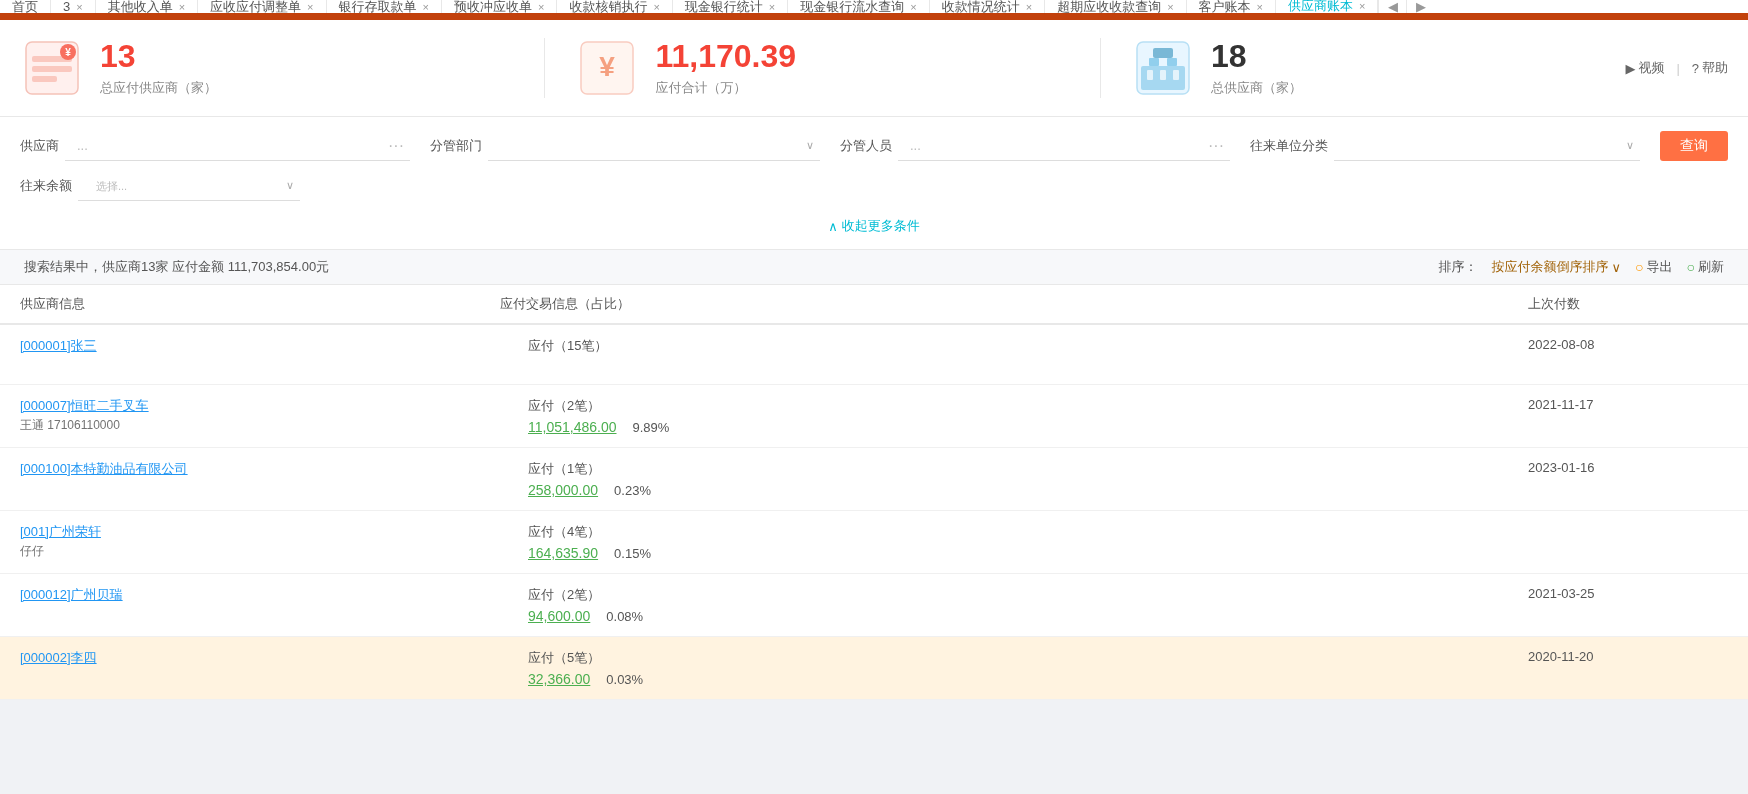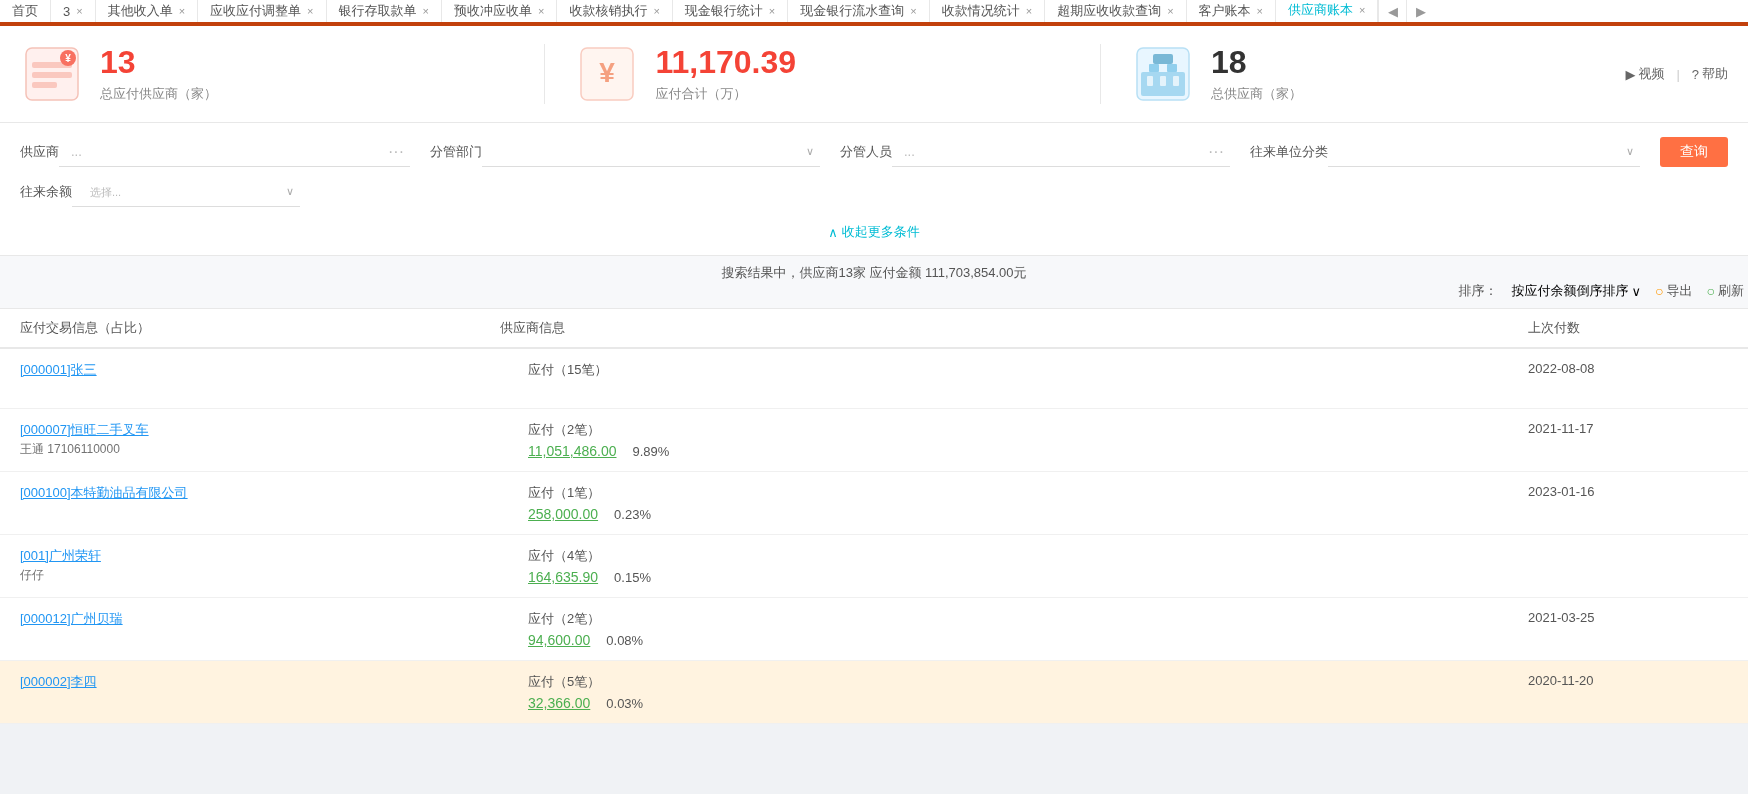--- a/index.html
+++ b/index.html
@@ -1,21 +1,21 @@
 <!DOCTYPE html>
 <html><head>
   <meta charset="utf-8">
   <style>
     * { box-sizing: border-box; margin: 0; padding: 0; }
     body { font-family: 'Microsoft YaHei', '微软雅黑', Arial, sans-serif; font-size: 13px; background: #f0f2f5; color: #333; overflow-x: hidden; }
 
     
     .top-nav {
-      display: flex; align-items: center; background: #fff; border-bottom: 4px solid #c2410c;
-      height: 26px; overflow: hidden; white-space: nowrap;
+      display: flex; align-items: center; background: #fff; border-bottom: 7px solid #c2410c;
+      height: 20px; overflow: hidden; white-space: nowrap;
     }
     .nav-item {
       display: inline-flex; align-items: center; padding: 0 12px; height: 36px;
       border-right: 1px solid #e8e8e8; cursor: pointer; font-size: 13px; color: #555;
       flex-shrink: 0;
     }
     .nav-item.active { color: #00bcd4; border-bottom: 2px solid #00bcd4; }
     .nav-item .close-icon { margin-left: 6px; color: #999; font-size: 11px; }
     .nav-arrow { width: 28px; height: 36px; display: flex; align-items: center; justify-content: center; cursor: pointer; border-left: 1px solid #e8e8e8; color: #999; flex-shrink: 0; }
 
@@ -28,40 +28,40 @@
     .stat-icon svg { width: 60px; height: 60px; }
     .stat-content .stat-number { font-size: 32px; font-weight: bold; color: #f44336; line-height: 1.1; }
     .stat-content .stat-label { color: #888; font-size: 13px; margin-top: 4px; }
     .stat-divider { width: 1px; background: #e8e8e8; height: 60px; margin: 0 30px; }
     .help-links { margin-left: auto; display: flex; align-items: center; font-size: 13px; color: #666; gap: 12px; white-space: nowrap; }
     .help-link { color: #666; cursor: pointer; display: flex; align-items: center; gap: 3px; }
 
     
     .filter-section { background: #fff; padding: 14px 20px 10px; border-bottom: 1px solid #e8e8e8; }
     .filter-row { display: flex; align-items: center; gap: 20px; margin-bottom: 10px; }
-    .filter-item { display: flex; align-items: center; gap: 0; flex: 1; }
+    .filter-item { display: flex; align-items: center; gap: 6px; flex: 1; }
     .filter-label { color: #555; white-space: nowrap; font-size: 13px; }
     .filter-input {
       flex: 1; height: 30px; border: none; border-bottom: 1px solid #ddd; padding: 0 6px;
       font-size: 13px; color: #333; outline: none; background: transparent;
     }
     .filter-input::placeholder { color: #bbb; }
     .search-btn {
       background: #ff7043; color: #fff; border: none; padding: 6px 20px; border-radius: 3px;
       cursor: pointer; font-size: 14px; white-space: nowrap;
     }
     .collapse-btn {
       display: flex; align-items: center; justify-content: center; gap: 4px;
       color: #00bcd4; font-size: 13px; cursor: pointer; padding: 4px 0; margin-top: 2px;
     }
 
     
     .result-bar {
-      display: flex; align-items: center; background: #f7f8fa; padding: 8px 4px;
-      border-bottom: 1px solid #e8e8e8; font-size: 13px; color: #555; flex-direction: column;
+      display: flex; background: #f7f8fa; padding: 8px 24px;
+      border-bottom: 1px solid #e8e8e8; font-size: 13px; color: #555;
     }
     .result-right { margin-left: auto; display: flex; align-items: center; gap: 14px; }
     .action-btn { display: flex; align-items: center; gap: 3px; color: #555; cursor: pointer; font-size: 13px; }
 
     
     .table-container { background: #fff; }
     .table-header {
       display: grid; grid-template-columns: 480px 1fr 200px;
       padding: 10px 20px; border-bottom: 2px solid #e8e8e8;
       font-size: 13px; color: #555; font-weight: 500;
@@ -266,40 +266,40 @@
       <span>∧</span>
       <span>收起更多条件</span>
     </div>
   </div>
 </div>
 
 <div class="result-bar">
   <span>搜索结果中，供应商13家   应付金额 111,703,854.00元</span>
   <div class="result-right">
     <span>排序：</span>
-    <span style="cursor:pointer; color:#000000; display:flex; align-items:center; gap:3px;">
+    <span style="cursor:pointer; color:#a16207; display:flex; align-items:center; gap:3px;">
       <span>按应付余额倒序排序</span>
       <span>∨</span>
     </span>
     <div class="action-btn">
       <span style="color:#ff9800; font-size:14px;">○</span>
       <span>导出</span>
     </div>
     <div class="action-btn">
       <span style="color:#4caf50; font-size:14px;">○</span>
       <span>刷新</span>
     </div>
   </div>
 </div>
 
 <div class="table-container">
 
   <div class="table-header">
+    <div>供应商信息</div>
     <div>应付交易信息（占比）</div>
-    <div>供应商信息</div>
     <div>上次付数</div>
   </div>
 
   <div class="table-row">
     <div>
       <div class="supplier-link">[000001]张三</div>
       <div class="supplier-sub"></div>
     </div>
     <div class="tx-info">
       <div class="tx-label">应付（15笔）</div>

